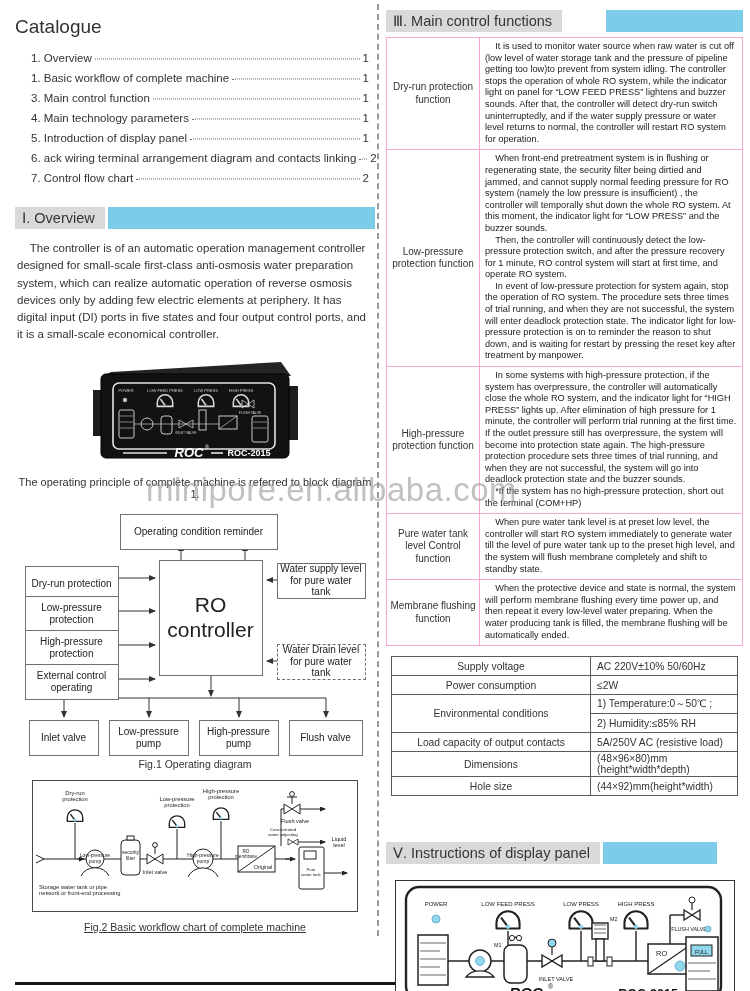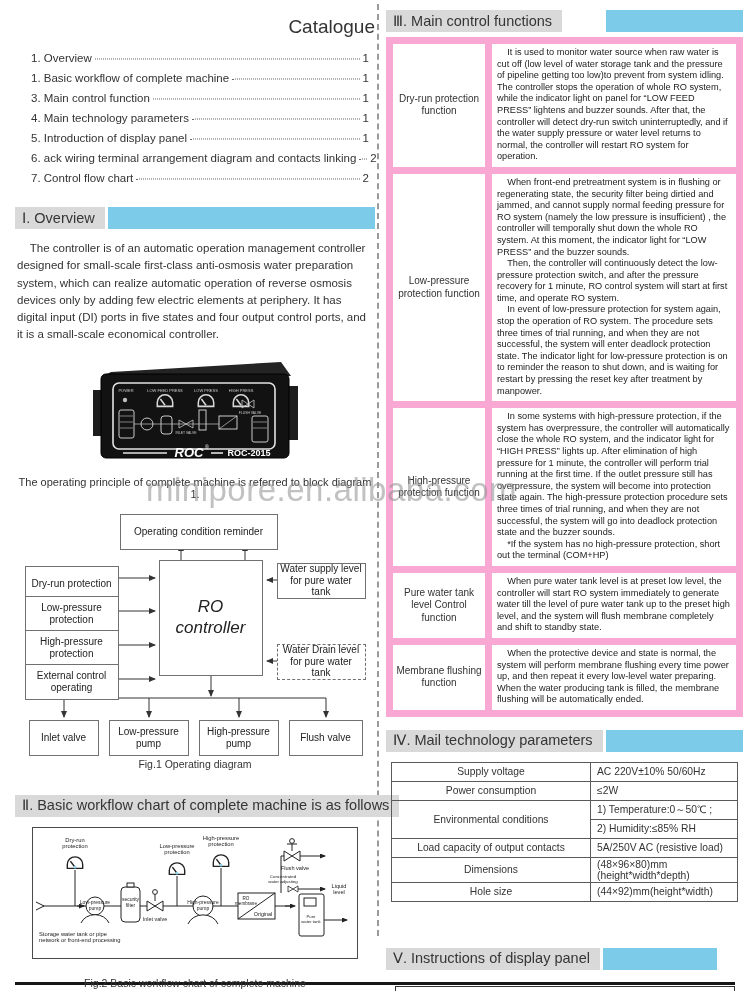--- a/index.html
+++ b/index.html
@@ -5,48 +5,48 @@
   html,body{margin:0;padding:0;}
   body{width:750px;height:991px;background:#fff;position:relative;overflow:hidden;
        font-family:"Liberation Sans",sans-serif;color:#2b2b2b;}
   .col-left{position:absolute;left:15px;top:0;width:360px;}
   .col-right{position:absolute;left:386px;top:0;width:357px;}
   .divider{position:absolute;left:377px;top:4px;height:932px;border-left:2px dashed #9a9a9a;}
   .bottom-rule{position:absolute;left:15px;width:720px;top:982px;height:3px;background:#161616;}
   .watermark{position:absolute;left:146px;top:471px;z-index:6;font-size:33px;color:#8f8f8f;
              opacity:.55;white-space:nowrap;letter-spacing:.5px;pointer-events:none;}
   
-  .cat-title{text-align:right;font-size:19px;color:#333;margin:16px 0 14px;}
+  .cat-title{text-align:left;font-size:19px;color:#333;margin:16px 0 14px;}
   .toc{padding:0 6px 0 16px;}
   .toc-item{display:flex;align-items:baseline;font-size:11.5px;color:#333;margin-bottom:8px;}
   .toc-label{white-space:nowrap;}
   .toc-dots{flex:1;border-bottom:1.6px dotted #666;margin:0 3px;transform:translateY(-2.5px);min-width:8px;}
   
   .sec-head{display:flex;align-items:stretch;height:22px;margin-top:0;}
   .sec-label{background:#d9d9d9;color:#353535;font-size:14.5px;display:flex;align-items:center;
              padding:0 10px 1px 7px;white-space:nowrap;}
   .sec-bar{flex:1;background:#7bcbe9;margin-left:3px;}
   .sec-head.full .sec-label{flex:1;}
   
   .body-text{font-size:11.5px;line-height:1.5;color:#333;white-space:pre-wrap;margin:11px 2px 6px;}
   .note-text{font-size:11px;color:#333;margin:6px 0 4px;text-align:center;}
   .fig-cap{text-align:center;font-size:10.5px;color:#333;margin:4px 0 0;}
   
   .fig1{position:relative;width:345px;height:246px;margin:8px auto 0;}
   .fig1 svg.arrows{position:absolute;left:0;top:0;width:345px;height:246px;}
   .f1box{position:absolute;border:1px solid #707070;background:#fff;display:flex;align-items:center;
          justify-content:center;text-align:center;font-size:10px;line-height:1.18;color:#222;
          box-sizing:border-box;padding:17px 2px;}
-  .f1box.ro{font-size:17px;font-style:italic;}
+  .f1box.ro{font-size:21px;}
   .f1box.dashed{border-style:dashed;}
   
   .fig2{width:324px;height:130px;border:1.5px solid #4a4a4a;margin:10px auto 0;position:relative;background:#fff;}
   
   .func-table{width:100%;border-collapse:collapse;margin-top:5px;background:#fff;}
-  .func-table td{border:7px solid #f9a8d4;vertical-align:middle;}
+  .func-table td{border:1px solid #f9a8d4;vertical-align:middle;}
   .func-table td.fl{width:88px;text-align:center;font-size:10px;line-height:1.25;padding:2px;color:#333;margin-left:11px;}
   .func-table td.ft{font-size:9.2px;line-height:1.26;padding:3px 5px 4px;white-space:pre-wrap;color:#222;}
   .params-table{width:347px;border-collapse:collapse;margin:10px auto 0;}
   .params-table td{border:1px solid #5a5a5a;font-size:10.3px;color:#333;padding:1px 6px;height:16px;}
   .params-table td.pl{width:186px;text-align:center;}
   
   .fig3{width:338px;height:140px;border:1.5px solid #333;margin:16px auto 0;background:#fff;}
   .product-wrap{text-align:center;margin:4px 0 0;}
   svg text{font-family:"Liberation Sans",sans-serif;}
 </style>
@@ -192,23 +192,20 @@
     <div class="f1box" style="left:2px;top:156px;width:94px;height:30px;">External control operating</div>
     <div class="f1box" style="left:254px;top:55px;width:89px;height:34px;">Water supply level for pure water tank</div>
     <div class="f1box dashed" style="left:254px;top:136px;width:89px;height:34px;">Water Drain level for pure water tank</div>
     <div class="f1box" style="left:6px;top:212px;width:70px;height:30px;">Inlet valve</div>
     <div class="f1box" style="left:86px;top:212px;width:80px;height:30px;">Low-pressure pump</div>
     <div class="f1box" style="left:176px;top:212px;width:80px;height:36px;">High-pressure pump</div>
     <div class="f1box" style="left:266px;top:212px;width:74px;height:30px;">Flush valve</div>
   </div>
   <div class="fig-cap">Fig.1 Operating diagram</div>
 
-  <div class="sec-head full" style="margin-top:25px;">
-    <span class="sec-label">Ⅱ. Basic workflow chart of complete machine is as follows</span>
-  </div>
 
   <div class="fig2">
     <svg width="321" height="127" viewBox="0 0 321 127">
       <defs>
           <marker id="ar2" markerWidth="7" markerHeight="7" refX="5" refY="2.5" orient="auto">
             <path d="M0,0 L6,2.5 L0,5 Z" fill="#222"></path>
           </marker>
         </defs>
       <path d="M3,74 L11,78 L3,82" fill="none" stroke="#222"></path>
       <line x1="10" y1="78" x2="258" y2="78" stroke="#222"></line>
@@ -252,21 +249,21 @@
       <line x1="265" y1="61" x2="292" y2="61" stroke="#222" marker-end="url(#ar2)"></line>
       <rect x="266" y="66" width="25" height="42" rx="2" fill="#fff" stroke="#222"></rect>
       <rect x="271" y="70" width="12" height="8" fill="#fff" stroke="#222"></rect>
       <text x="278" y="90" font-size="4.2" text-anchor="middle" fill="#222"><tspan x="278" dy="0">Pure</tspan><tspan x="278" dy="1.12em">water tank</tspan></text>
       <line x1="252" y1="78" x2="262" y2="78" stroke="#222" marker-end="url(#ar2)"></line>
       <text x="306" y="60" font-size="5.6" text-anchor="middle" fill="#222"><tspan x="306" dy="0">Liquid</tspan><tspan x="306" dy="1.12em">level</tspan></text>
       <line x1="291" y1="92" x2="314" y2="92" stroke="#222" marker-end="url(#ar2)"></line>
       <text x="6" y="108" font-size="5.8" fill="#222"><tspan x="6" dy="0">Storage water tank or pipe</tspan><tspan x="6" dy="1.12em">network or front-end processing</tspan></text>
     </svg>
   </div>
-  <div class="fig-cap" style="margin-top:18px;">Fig.2 Basic workflow chart of complete machine</div>
+  <div class="fig-cap" style="margin-top:9px;text-decoration:underline;">Fig.2 Basic workflow chart of complete machine</div>
 </div>
 
 <div class="col-right">
 
   <div class="sec-head" style="margin-top:10px;gap:41px;">
     <span class="sec-label">Ⅲ. Main control functions</span>
     <span class="sec-bar"></span>
   </div>
 
   <table class="func-table">
@@ -290,24 +287,20 @@
       <td class="fl">Pure water tank level Control function</td>
       <td class="ft">    When pure water tank level is at preset low level, the controller will start RO system immediately to generate water till the level of pure water tank up to the preset high level, and the system will flush membrane completely and shift to standby state.</td>
     </tr>
     <tr>
       <td class="fl">Membrane flushing function</td>
       <td class="ft">    When the protective device and state is normal, the system will perform membrane flushing every time power up, and then repeat it every low-level water preparing. When the water producing tank is filled, the membrane flushing will be automatically ended.</td>
     </tr>
   </tbody>
     </table>
 
-  <div class="sec-head" style="margin-top:13px;">
-    <span class="sec-label">Ⅳ. Mail technology parameters</span>
-    <span class="sec-bar"></span>
-  </div>
 
   <table class="params-table">
     <tbody>
         <tr>
       <td class="pl">Supply voltage</td>
       <td>AC 220V±10%  50/60Hz</td>
     </tr>
     <tr>
       <td class="pl">Power consumption</td>
       <td>≤2W</td>

